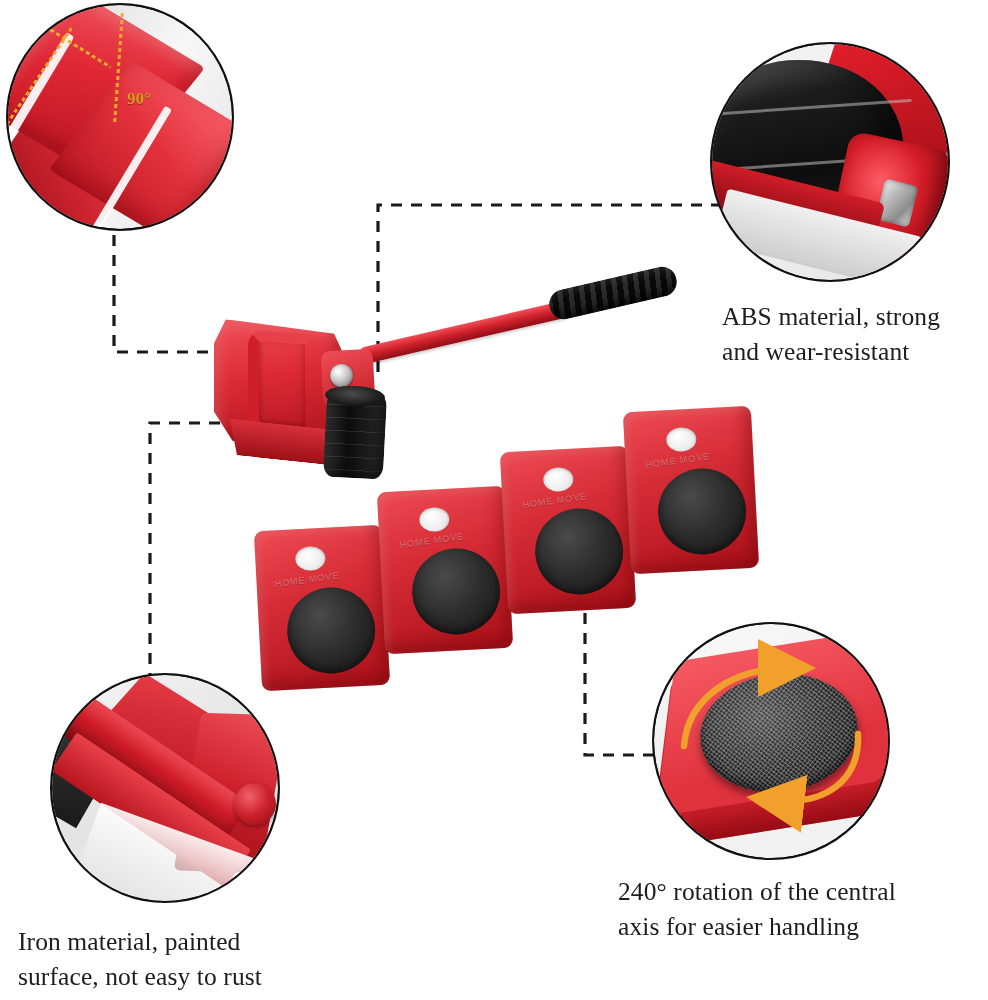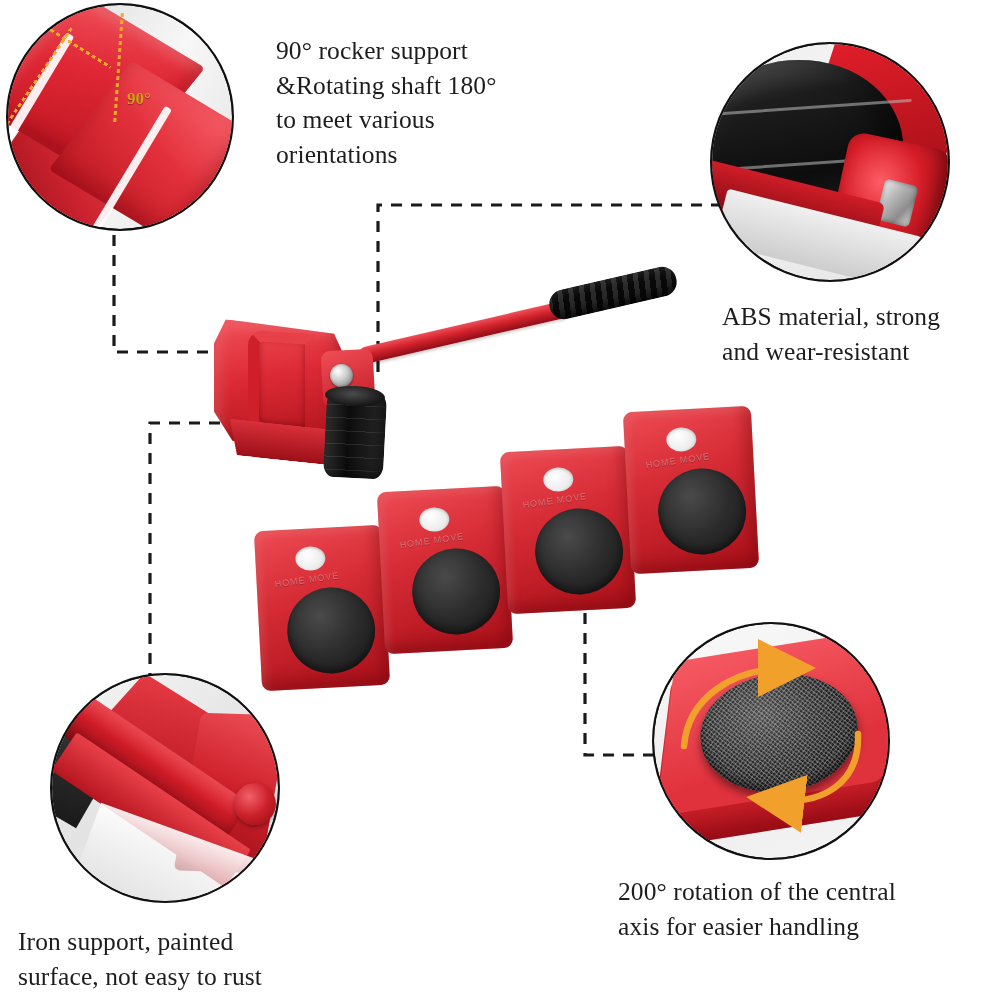--- a/index.html
+++ b/index.html
@@ -435,27 +435,23 @@
           <marker id="ar2" markerWidth="9" markerHeight="9" refX="5" refY="4.5" orient="auto" markerUnits="strokeWidth">
             <path d="M0,0 L9,4.5 L0,9 z" fill="#f2a02c"></path>
           </marker>
         </defs>
         <path d="M 30,122 C 34,74 78,44 136,44" fill="none" stroke="#f2a02c" stroke-width="6.5" stroke-linecap="round" marker-end="url(#ar1)"></path>
         <path d="M 204,110 C 206,158 170,182 118,176" fill="none" stroke="#f2a02c" stroke-width="6.5" stroke-linecap="round" marker-end="url(#ar2)"></path>
       </svg>
     </div>
   </div>
 
-  <div class="caption" style="left:276px;top:34px;width:300px;">90° rocker support
-&amp;Rotating shaft 180°
-to meet various
-orientations</div>
 
   <div class="caption" style="left:722px;top:300px;width:268px;">ABS material, strong
 and wear-resistant</div>
 
-  <div class="caption" style="left:18px;top:925px;width:340px;">Iron support, painted
+  <div class="caption" style="left:18px;top:925px;width:340px;">Iron material, painted
 surface, not easy to rust</div>
 
-  <div class="caption" style="left:618px;top:875px;width:370px;">200° rotation of the central
+  <div class="caption" style="left:618px;top:875px;width:370px;">240° rotation of the central
 axis for easier handling</div>
 
 </div>
 
 </body></html>

